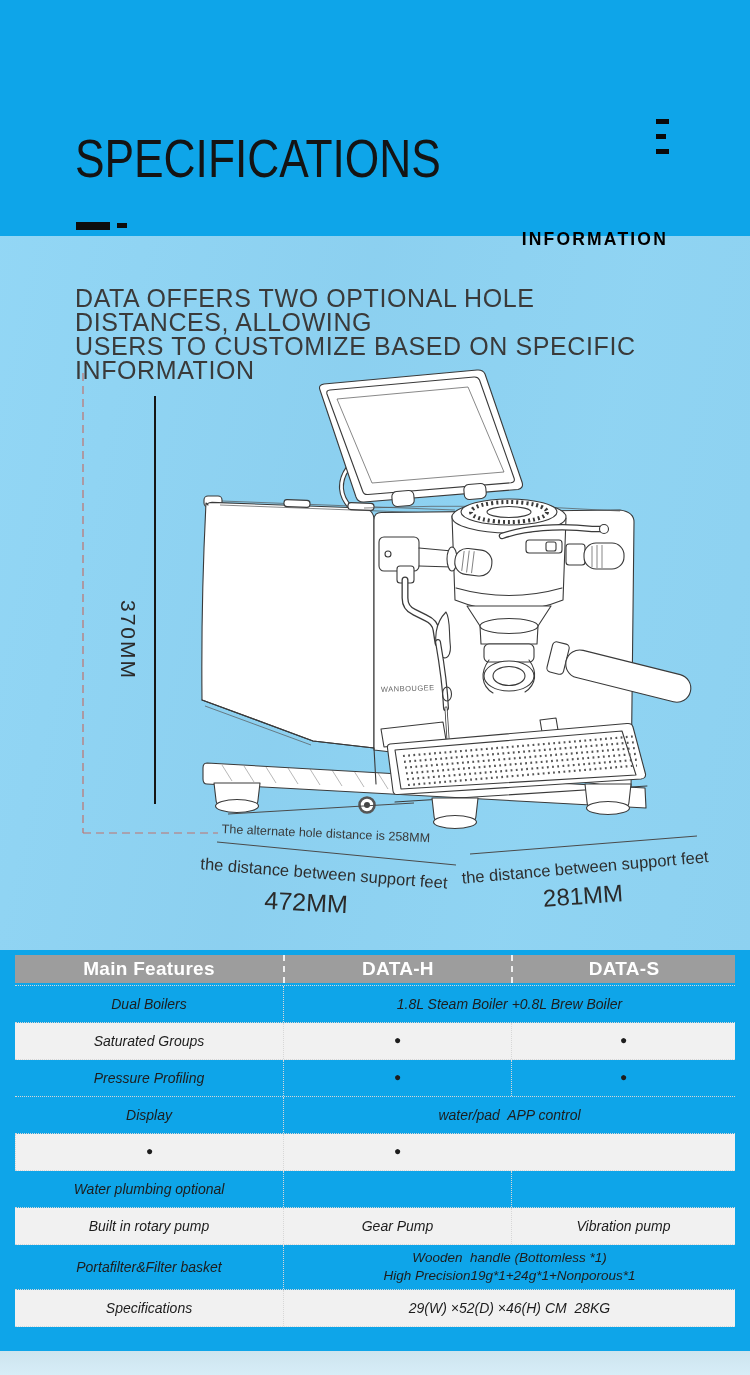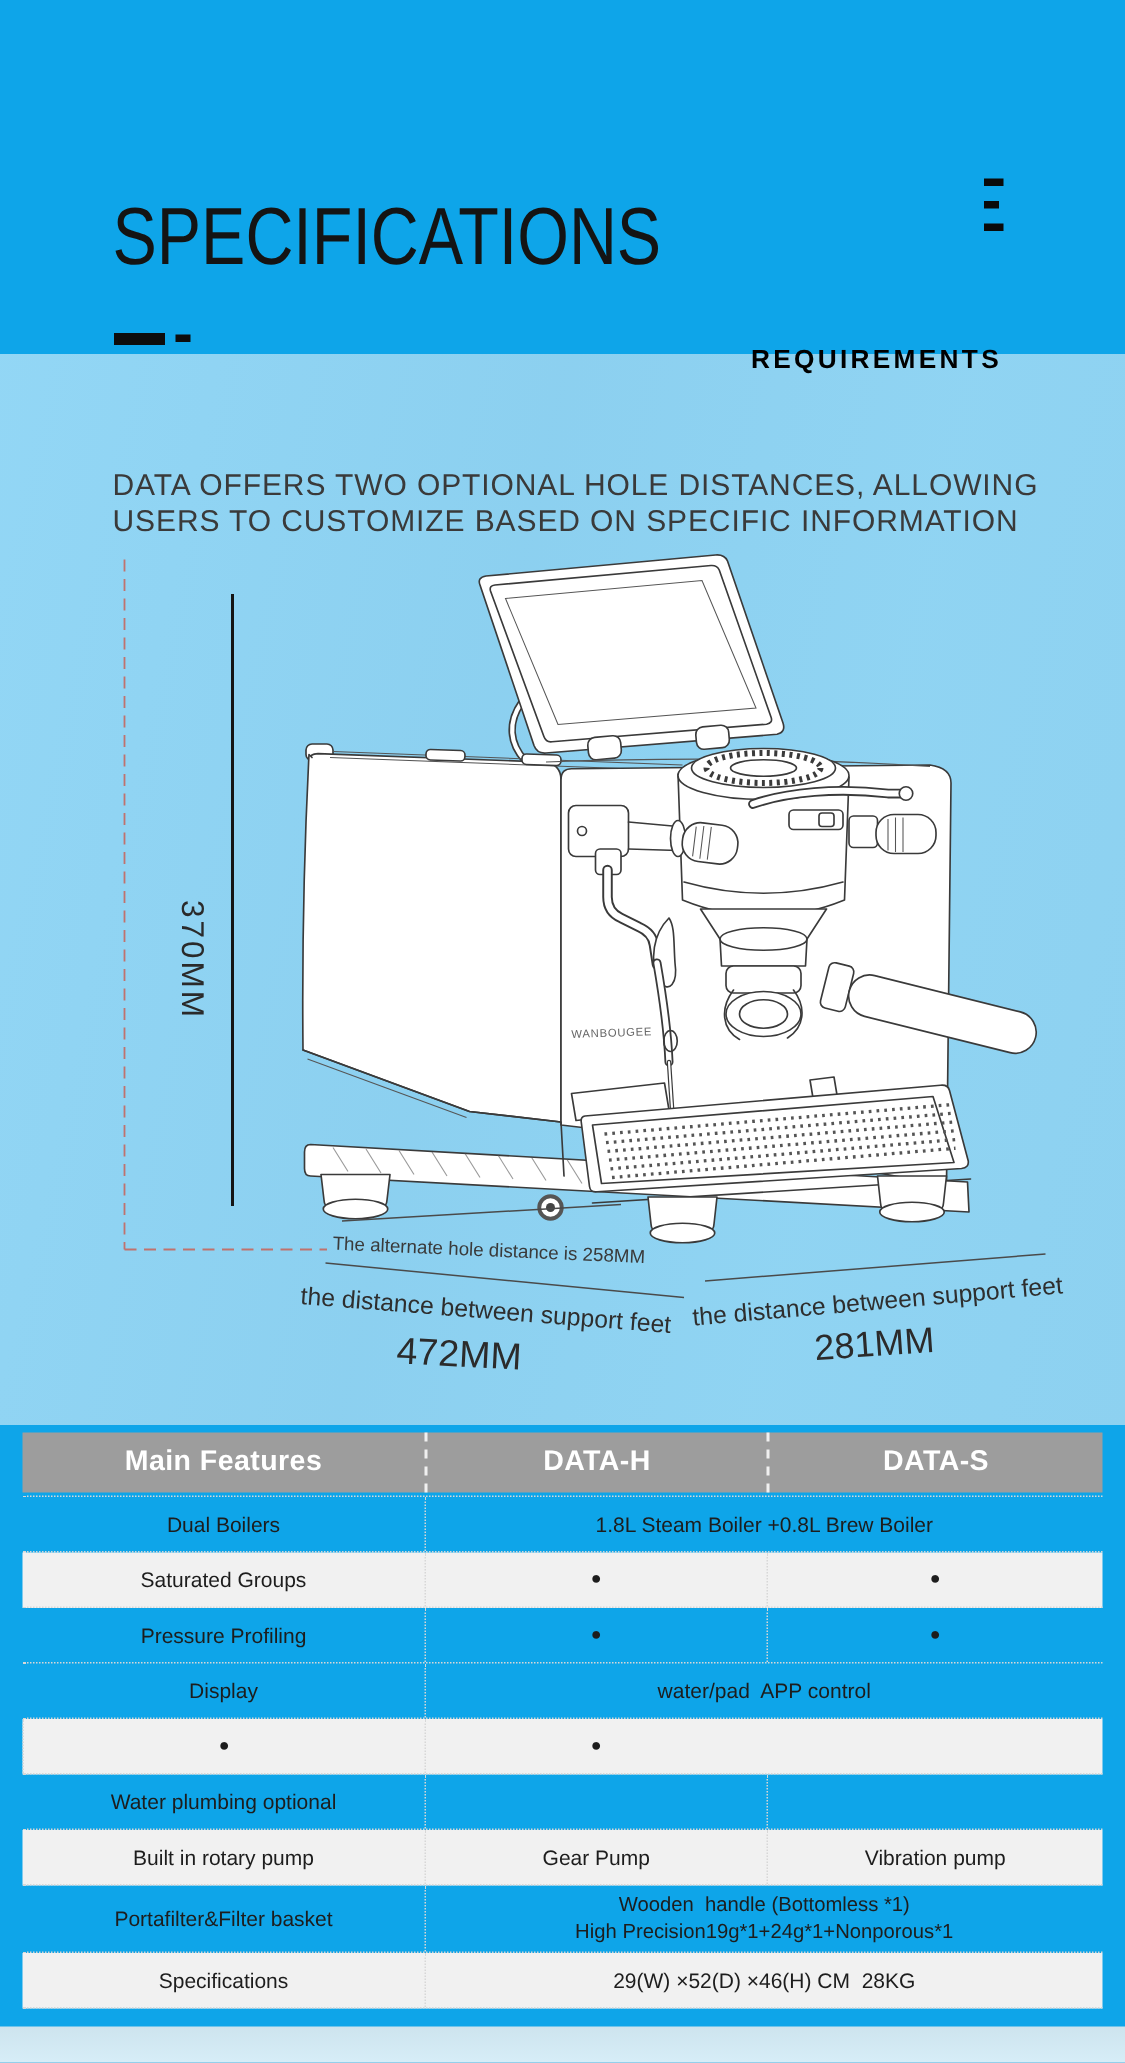--- a/index.html
+++ b/index.html
@@ -19,40 +19,40 @@
   .menu-icon .bar.b1{width:13px;}
   .menu-icon .bar.b2{width:10px;}
   .menu-icon .bar.b3{width:13px;}
   .page-title{left:75px;top:131px;font-size:54px;line-height:1;font-weight:400;color:#141414;
     letter-spacing:0px;transform:scaleX(.82);transform-origin:left top;white-space:nowrap;}
   .title-dash-long{left:76px;top:222px;width:34px;height:8px;background:#0d0d0d;}
   .title-dash-short{left:117px;top:223px;width:10px;height:5px;background:#0d0d0d;}
   .info-label{right:82px;top:229px;font-size:17.5px;font-weight:bold;letter-spacing:2.2px;color:#000;}
 
   
-  .intro{left:75px;top:312px;width:620px;font-size:20px;line-height:24px;
+  .intro{left:75px;top:286px;width:620px;font-size:25px;line-height:24px;
     letter-spacing:.6px;color:#3a3a3a;}
 
   
   .diagram-svg{left:0;top:360px;}
   .ln{fill:#ffffff;stroke:#3a3a3a;stroke-width:1.1;stroke-linejoin:round;stroke-linecap:round;}
   .st{fill:none;stroke:#3a3a3a;stroke-width:1.1;stroke-linejoin:round;stroke-linecap:round;}
   .thin{fill:none;stroke:#555;stroke-width:.7;}
   .tube{fill:none;stroke:#3a3a3a;stroke-linecap:round;}
   .tubew{fill:none;stroke:#ffffff;stroke-linecap:round;}
   svg text{font-family:"Liberation Sans",sans-serif;}
 
   
   .spec-table{left:15px;top:955px;width:720px;font-size:14px;}
-  .t-header{display:grid;grid-template-columns:268px 228px 224px;height:40px;background:#9d9d9d;margin-bottom:2px;}
+  .t-header{display:grid;grid-template-columns:268px 228px 224px;height:28px;background:#9d9d9d;margin-bottom:2px;}
   .hcell{display:flex;align-items:center;justify-content:center;color:#fff;font-weight:bold;
     font-size:19px;letter-spacing:.3px;}
   .hcell + .hcell{border-left:2px dashed rgba(255,255,255,.85);}
   .t-body{border-top:1px dotted #d7d7d7;}
-  .t-row{display:grid;grid-template-columns:268px 228px 224px;border-bottom:1px dotted #d7d7d7;}
+  .t-row{display:grid;grid-template-columns:268px 228px 224px;border-bottom:1px dotted #d7d7d7;font-style:italic;}
   .t-row.alt{background:#f1f1f1;}
   .cell{display:flex;align-items:center;justify-content:center;text-align:center;
     padding:3px 8px;min-height:30px;white-space:pre-wrap;line-height:1.3;color:#1d1d1d;}
   .cell.val{border-left:1px dotted #d7d7d7;}
   .cell.twoline{font-size:13.5px;min-height:38px;line-height:1.35;}
   .cell.dot{font-size:12px;}
 </style>
 </head>
 <body>
 
@@ -63,21 +63,21 @@
 
   <div class="abs menu-icon">
     <div class="bar b1"></div>
     <div class="bar b2"></div>
     <div class="bar b3"></div>
   </div>
 
   <div class="abs page-title">SPECIFICATIONS</div>
   <div class="abs title-dash-long"></div>
   <div class="abs title-dash-short"></div>
-  <div class="abs info-label">REQUIREMENTS</div>
+  <div class="abs info-label">INFORMATION</div>
 
   <div class="abs intro">
     <div>DATA OFFERS TWO OPTIONAL HOLE DISTANCES, ALLOWING</div>
     <div>USERS TO CUSTOMIZE BASED ON SPECIFIC INFORMATION</div>
   </div>
 
   <svg class="abs diagram-svg" width="750" height="600" viewBox="0 0 750 600">
 
     <g stroke="#c96257" stroke-width="1.2" stroke-dasharray="8 5" opacity=".85">
       <line x1="83" y1="13" x2="83" y2="473"></line>

